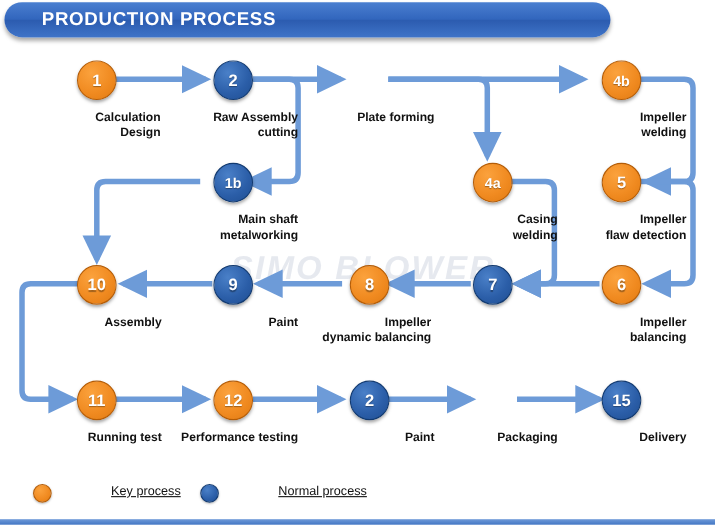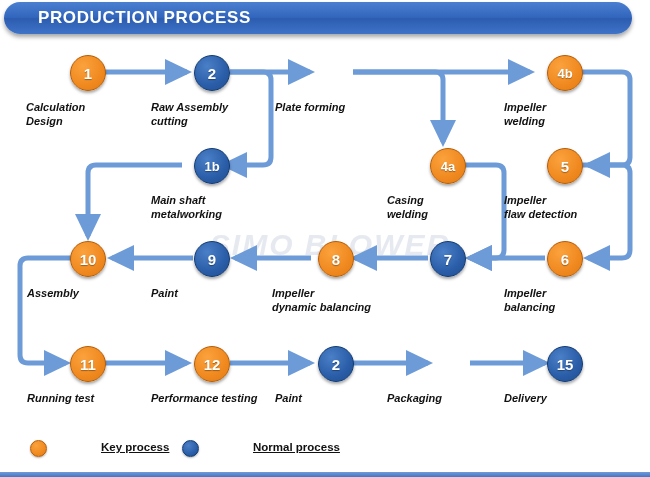--- a/index.html
+++ b/index.html
@@ -1,21 +1,21 @@
 <!DOCTYPE html>
 <html><head>
 <meta charset="utf-8">
 <style>
   html,body{margin:0;padding:0;background:#fff;}
   body{width:650px;height:477px;overflow:hidden;
        font-family:"Liberation Sans","DejaVu Sans",sans-serif;}
   #root{position:relative;width:650px;height:477px;background:#ffffff;}
 
   
-  .hdr{position:absolute;left:4px;top:2px;width:628px;height:32px;
+  .hdr{position:absolute;left:4px;top:2px;width:551px;height:32px;
        border-radius:16px;
        background:linear-gradient(180deg,#4a7fd0 0%,#3266bd 48%,#2c5cb0 52%,#3f74c8 100%);
        box-shadow:0 3px 4px rgba(0,0,0,.35);}
   .hdr-title{position:absolute;left:34px;top:6px;color:#ffffff;
        font-size:17px;font-weight:bold;letter-spacing:.6px;
        font-family:"Liberation Sans","DejaVu Sans",sans-serif;}
 
   
   .wm{position:absolute;left:180px;top:228px;width:300px;
       font-size:30px;font-style:italic;font-weight:bold;
@@ -30,32 +30,32 @@
         display:flex;align-items:center;justify-content:center;
         color:#fff;font-weight:bold;font-size:15px;
         box-shadow:0 2px 3px rgba(0,0,0,.35);}
   .node.key{background:radial-gradient(circle at 36% 30%,#fba23d 0%,#f08a20 58%,#e07a12 100%);
             border:1.5px solid #b35c07;}
   .node.normal{background:radial-gradient(circle at 36% 30%,#4a80c8 0%,#2b5ea8 58%,#1f4e92 100%);
                border:1.5px solid #123a70;}
   .node span{line-height:1;text-shadow:0 1px 1px rgba(0,0,0,.35);}
   .node.small span{font-size:13px;}
 
-  .lbl{position:absolute;text-align:left;color:#111;
+  .lbl{position:absolute;text-align:right;color:#111;
        font-size:11px;font-weight:bold;line-height:1.25;
-       width:120px;font-style:italic;}
+       width:120px;}
 
   
   .legend-dot{position:absolute;width:15px;height:15px;border-radius:50%;
        box-shadow:0 1px 2px rgba(0,0,0,.3);}
   .legend-dot.key{background:radial-gradient(circle at 36% 30%,#fba23d 0%,#f08a20 60%,#e07a12 100%);
        border:1px solid #b35c07;}
   .legend-dot.normal{background:radial-gradient(circle at 36% 30%,#4a80c8 0%,#2b5ea8 60%,#1f4e92 100%);
        border:1px solid #123a70;}
-  .legend-txt{position:absolute;font-size:11.5px;font-weight:bold;color:#111;
+  .legend-txt{position:absolute;font-size:11.5px;font-weight:normal;color:#111;
        text-decoration:underline;padding-left:47px;}
 
   .botbar{position:absolute;left:0;bottom:0;width:650px;height:5px;
        background:linear-gradient(180deg,#6f9ad8,#4276c4);}
 </style>
 </head>
 <body>
 
 <div id="root">
 

